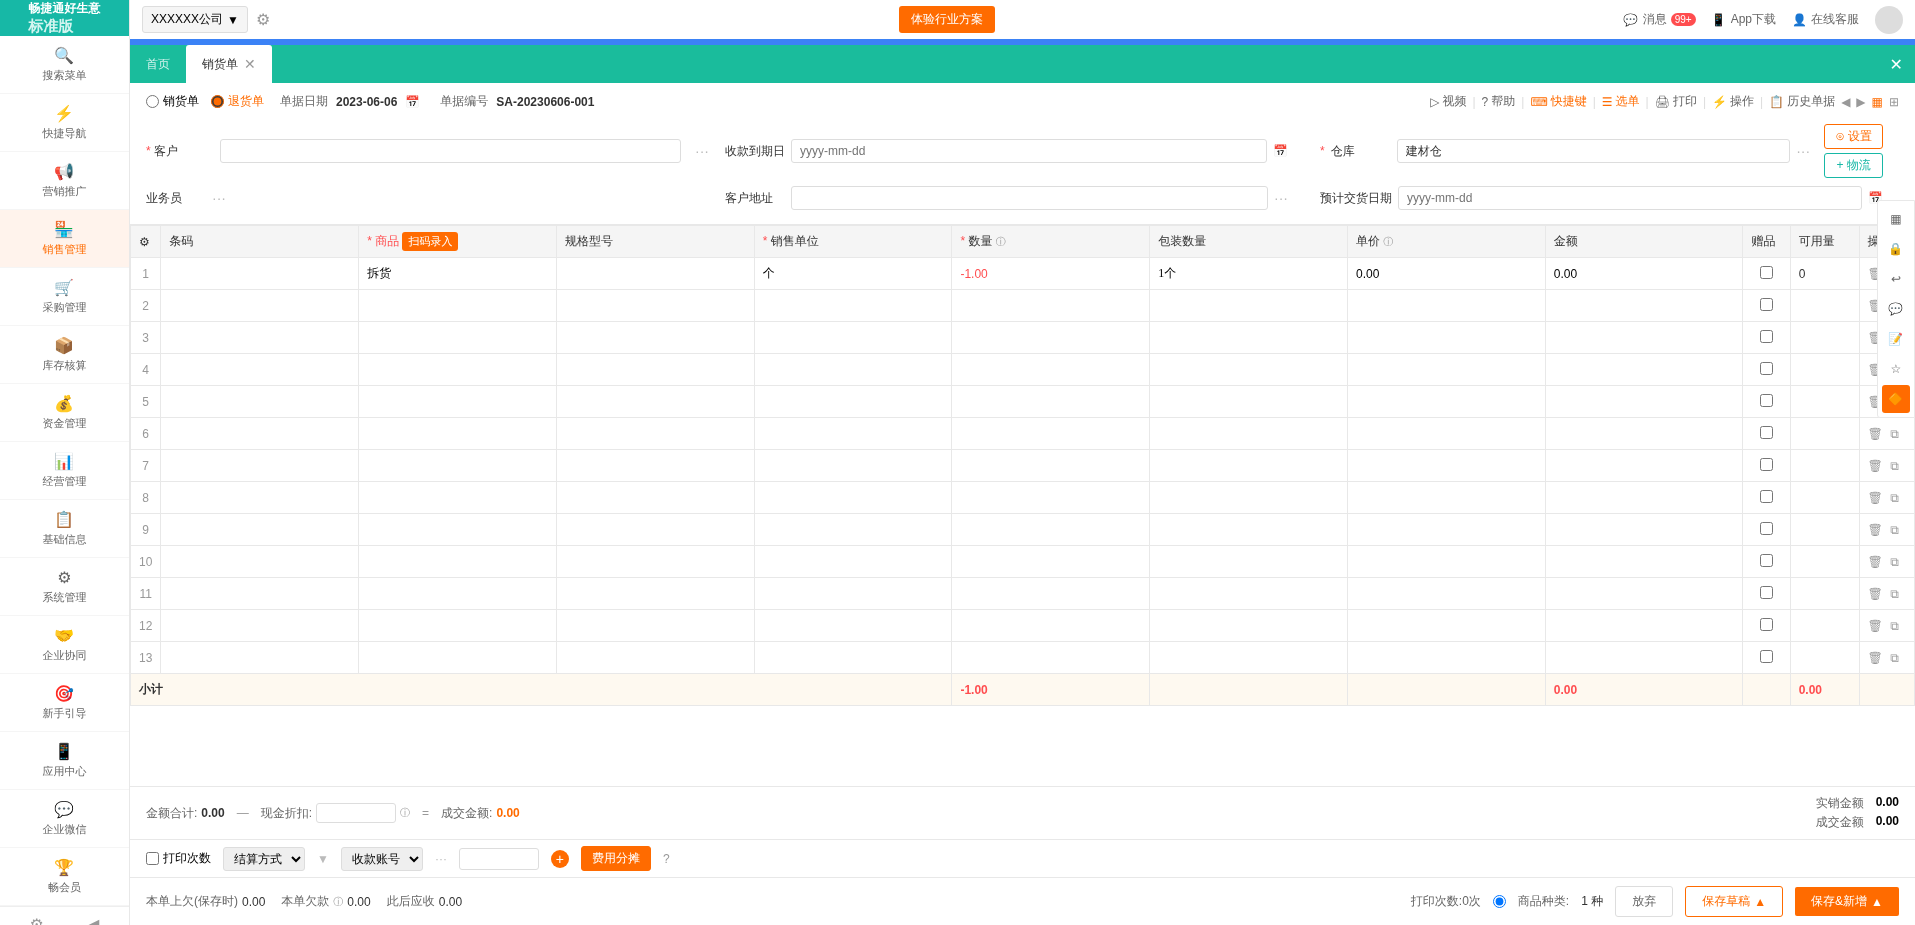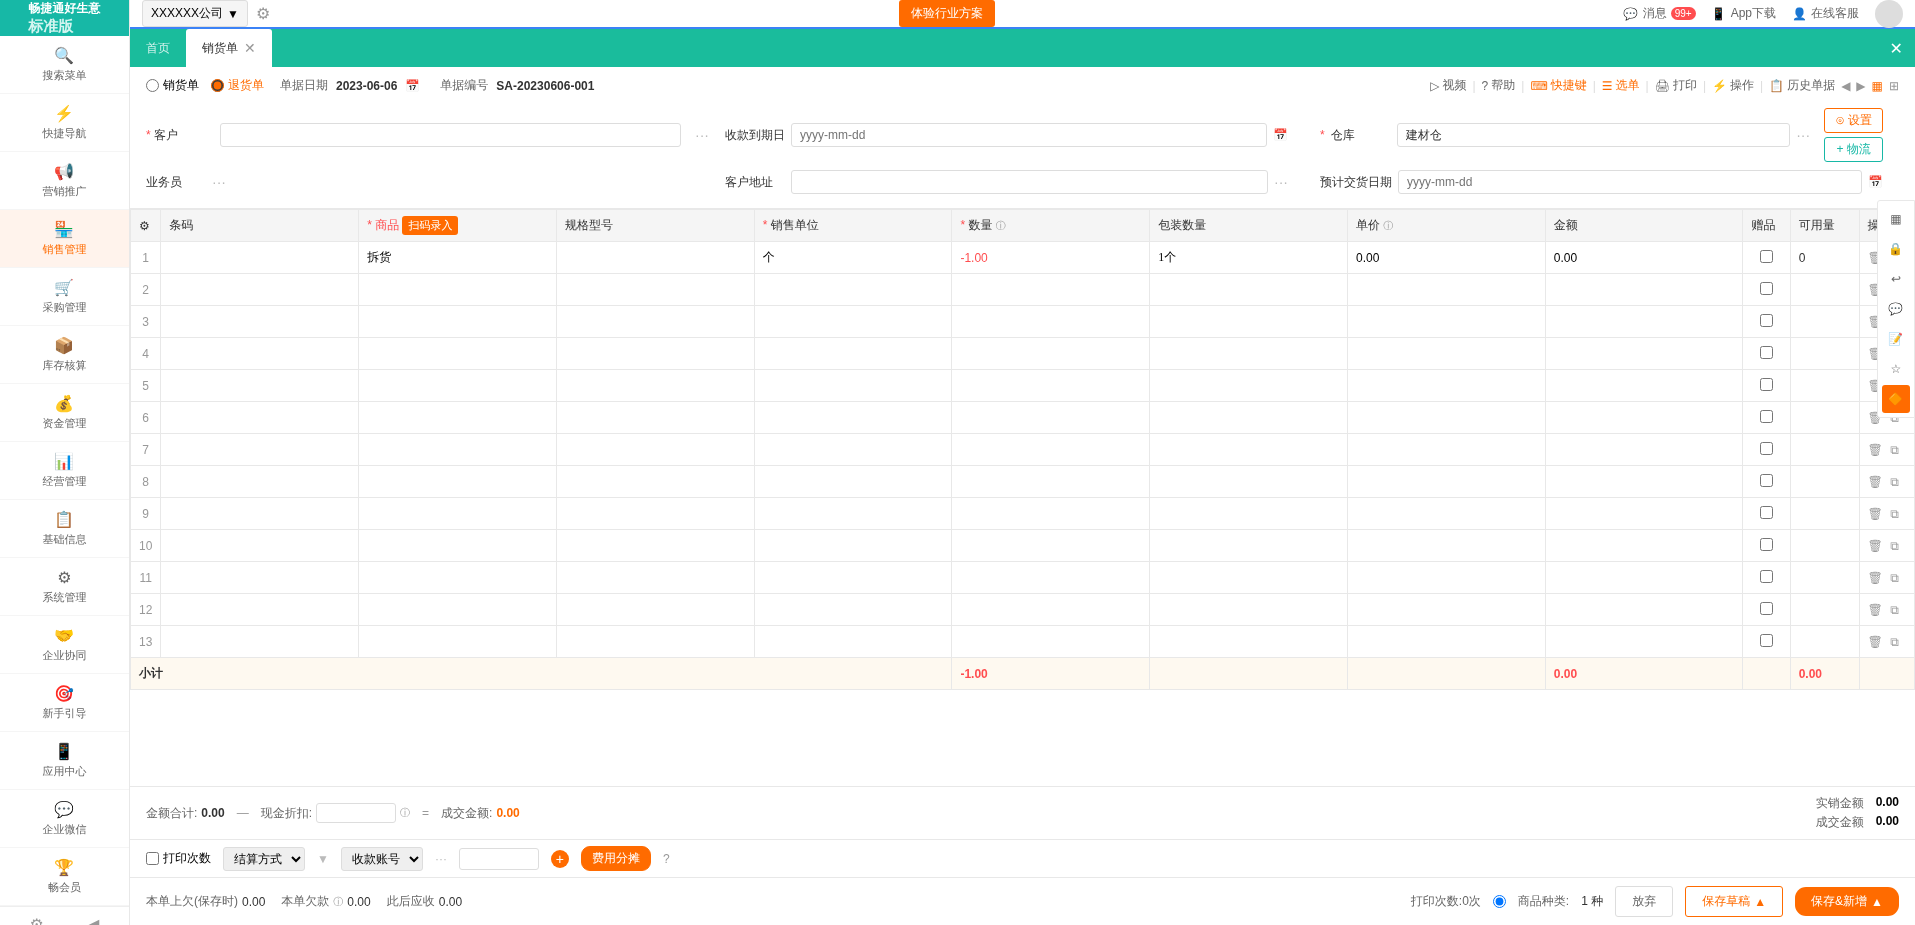--- a/index.html
+++ b/index.html
@@ -12,21 +12,21 @@
     .sidebar-item { display: flex; flex-direction: column; align-items: center; padding: 10px 0; cursor: pointer; color: #666; border-bottom: 1px solid #f5f5f5; }
     .sidebar-item.active { background: #fff3ec; color: #ff6b00; }
     .sidebar-item .s-icon { font-size: 16px; margin-bottom: 3px; }
     .sidebar-item .s-label { font-size: 11px; }
     .sidebar-bottom { margin-top: auto; display: flex; align-items: center; justify-content: space-around; padding: 8px; border-top: 1px solid #eee; }
 
     
     .main-area { flex: 1; display: flex; flex-direction: column; height: 925px; overflow: hidden; }
 
     
-    .topbar { height: 29px; background: #fff; display: flex; align-items: center; padding: 0 12px; border-bottom: 2px solid #3b82f6; justify-content: space-between; flex-shrink: 0; }
+    .topbar { height: 45px; background: #fff; display: flex; align-items: center; padding: 0 12px; border-bottom: 6px solid #3b82f6; justify-content: space-between; flex-shrink: 0; }
     .topbar-left { display: flex; align-items: center; gap: 8px; }
     .company-selector { display: flex; align-items: center; gap: 4px; background: #f5f5f5; border: 1px solid #ddd; padding: 4px 8px; border-radius: 3px; cursor: pointer; }
     .topbar-center { }
     .topbar-btn { background: #ff6b00; color: #fff; border: none; border-radius: 3px; padding: 5px 12px; cursor: pointer; font-size: 12px; }
     .topbar-right { display: flex; align-items: center; gap: 16px; color: #666; }
     .badge { background: #ff4d4f; color: #fff; border-radius: 10px; font-size: 10px; padding: 1px 4px; }
 
     
     .tabbar { height: 38px; background: #1abc9c; display: flex; align-items: center; padding: 0 0; flex-shrink: 0; }
     .tab { padding: 0 16px; height: 38px; display: flex; align-items: center; cursor: pointer; color: #fff; font-size: 13px; opacity: 0.8; }
@@ -77,34 +77,34 @@
     .minus-icon { color: #999; }
     .equals-icon { color: #999; }
     .deal-amount { color: #ff6b00; font-weight: bold; }
 
     
     .payment-bar { background: #fff; border-top: 1px solid #e8e8e8; padding: 6px 16px; display: flex; align-items: center; gap: 12px; flex-shrink: 0; }
     .checkbox-label { display: flex; align-items: center; gap: 4px; }
     .pay-select { border: 1px solid #ddd; border-radius: 3px; padding: 3px 6px; }
     .pay-input { border: 1px solid #ddd; border-radius: 3px; padding: 3px 6px; width: 80px; }
     .add-btn { background: #ff6b00; color: #fff; border: none; border-radius: 50%; width: 18px; height: 18px; cursor: pointer; font-size: 14px; line-height: 18px; text-align: center; }
-    .fee-btn { border: 1px solid #ff6b00; color: #ff6b00; background: #fff; border-radius: 9px; padding: 3px 10px; cursor: pointer; }
+    .fee-btn { border: 1px solid #ff6b00; color: #ff6b00; background: #fff; border-radius: 3px; padding: 3px 10px; cursor: pointer; }
     .fee-btn.active { background: #ff6b00; color: #fff; }
 
     
     .footer-bar { background: #fff; border-top: 1px solid #e8e8e8; padding: 8px 16px; display: flex; align-items: center; flex-shrink: 0; }
     .footer-stats { display: flex; gap: 16px; align-items: center; }
     .footer-stat { display: flex; align-items: center; gap: 4px; }
     .footer-stat-label { color: #666; }
     .footer-stat-val { color: #333; }
     .footer-right { margin-left: auto; display: flex; align-items: center; gap: 12px; }
     .print-info { color: #666; }
     .btn-discard { border: 1px solid #ddd; background: #fff; color: #666; border-radius: 3px; padding: 6px 16px; cursor: pointer; }
     .btn-save-draft { border: 1px solid #ff6b00; color: #ff6b00; background: #fff; border-radius: 3px; padding: 6px 16px; cursor: pointer; display: flex; align-items: center; gap: 4px; }
-    .btn-save-new { background: #ff6b00; color: #fff; border: none; border-radius: 11px; padding: 6px 16px; cursor: pointer; display: flex; align-items: center; gap: 4px; }
+    .btn-save-new { background: #ff6b00; color: #fff; border: none; border-radius: 2px; padding: 6px 16px; cursor: pointer; display: flex; align-items: center; gap: 4px; }
 
     
     .right-toolbar { position: fixed; right: 0; top: 200px; display: flex; flex-direction: column; gap: 2px; background: #fff; border: 1px solid #e8e8e8; border-radius: 3px 0 0 3px; padding: 4px; z-index: 100; }
     .right-tool-item { width: 28px; height: 28px; display: flex; align-items: center; justify-content: center; cursor: pointer; color: #666; border-radius: 3px; }
     .right-tool-item.active { background: #ff6b00; color: #fff; }
   </style>
 </head>
 <body>
 
 <div class="sidebar">

